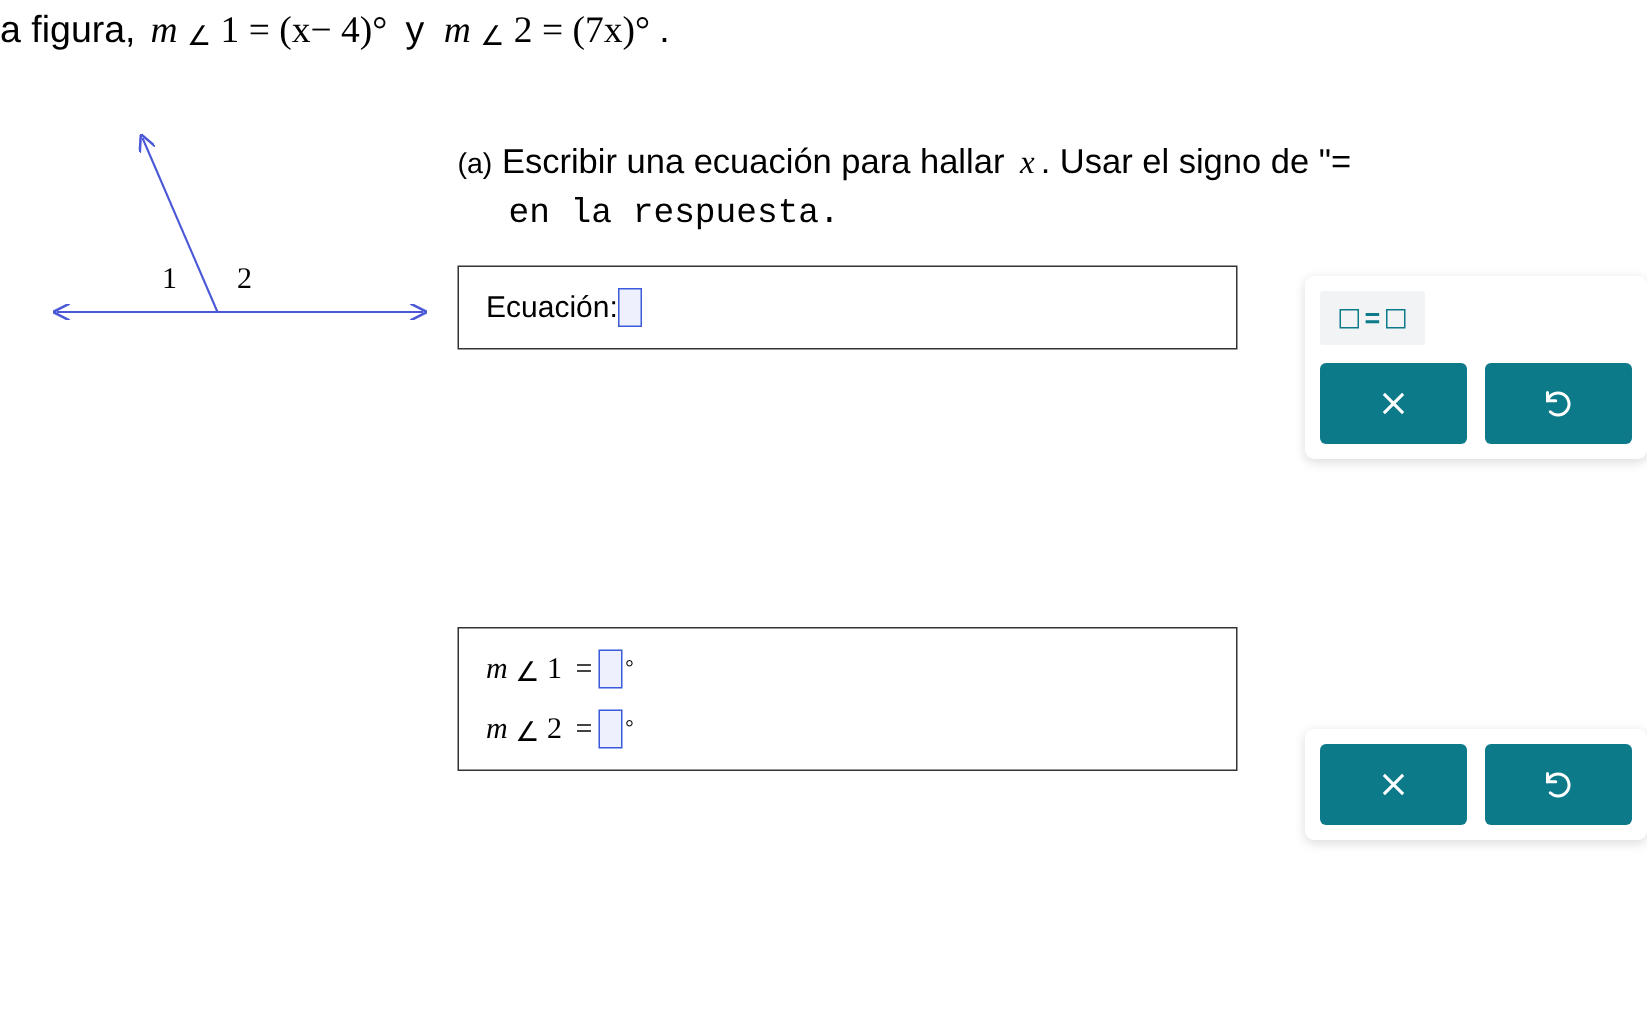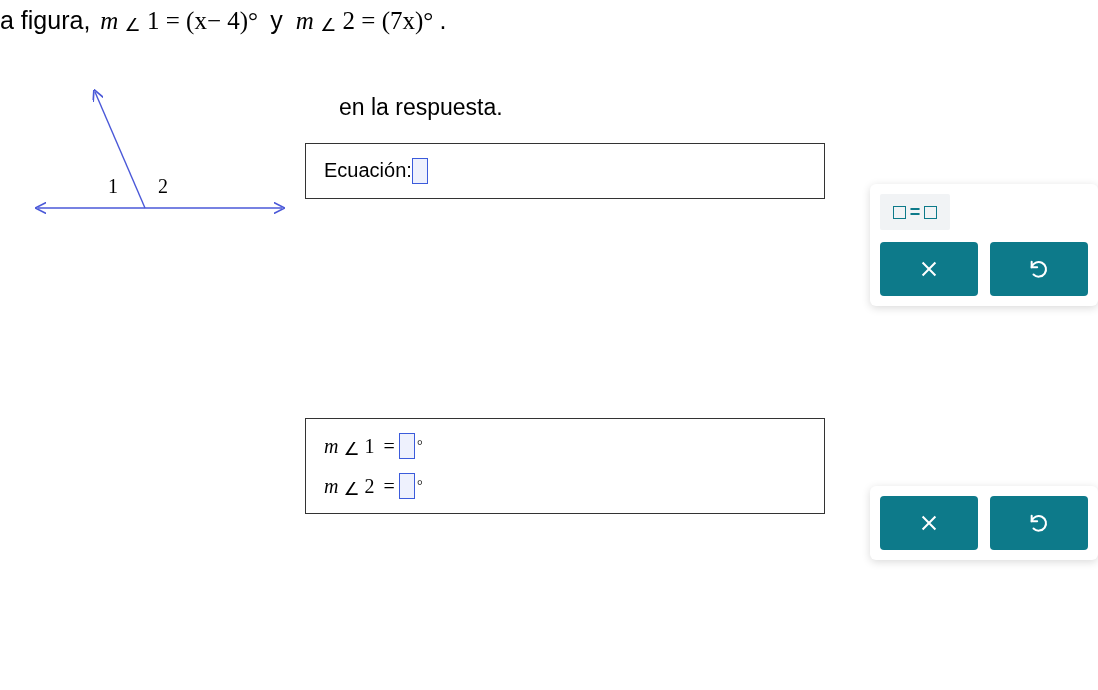--- a/index.html
+++ b/index.html
@@ -169,21 +169,26 @@
 
     <line x1="8" y1="128" x2="252" y2="128" stroke="#4a58d8" stroke-width="1.4" marker-start="url(#arrB)" marker-end="url(#arrA)"></line>
 
     <line x1="115" y1="128" x2="65" y2="12" stroke="#4a58d8" stroke-width="1.4" marker-end="url(#arrA)"></line>
   </svg>
   <div class="fig-label" style="left:78px; top:95px;">1</div>
   <div class="fig-label" style="left:128px; top:95px;">2</div>
 </div>
 
 <div class="right-col">
-  <div class="prompt-line" style="padding-left:34px;">
+  <div class="prompt-line">
+    <span class="part-label">(a)</span>
+    <span>Escribir una ecuación para hallar</span>
+    <span class="math-i" style="font-size:22px; margin:0 4px;">x</span><span>. Usar el signo de "=</span>
+  </div>
+  <div class="prompt-line" style="padding-left:34px;font-family:Liberation Mono, monospace;">
     <span>en la respuesta.</span>
   </div>
   <div class="answer-box">
     <div class="answer-row">
       <span>Ecuación:</span>
       <span class="input-slot"></span>
     </div>
   </div>
 </div>
 

